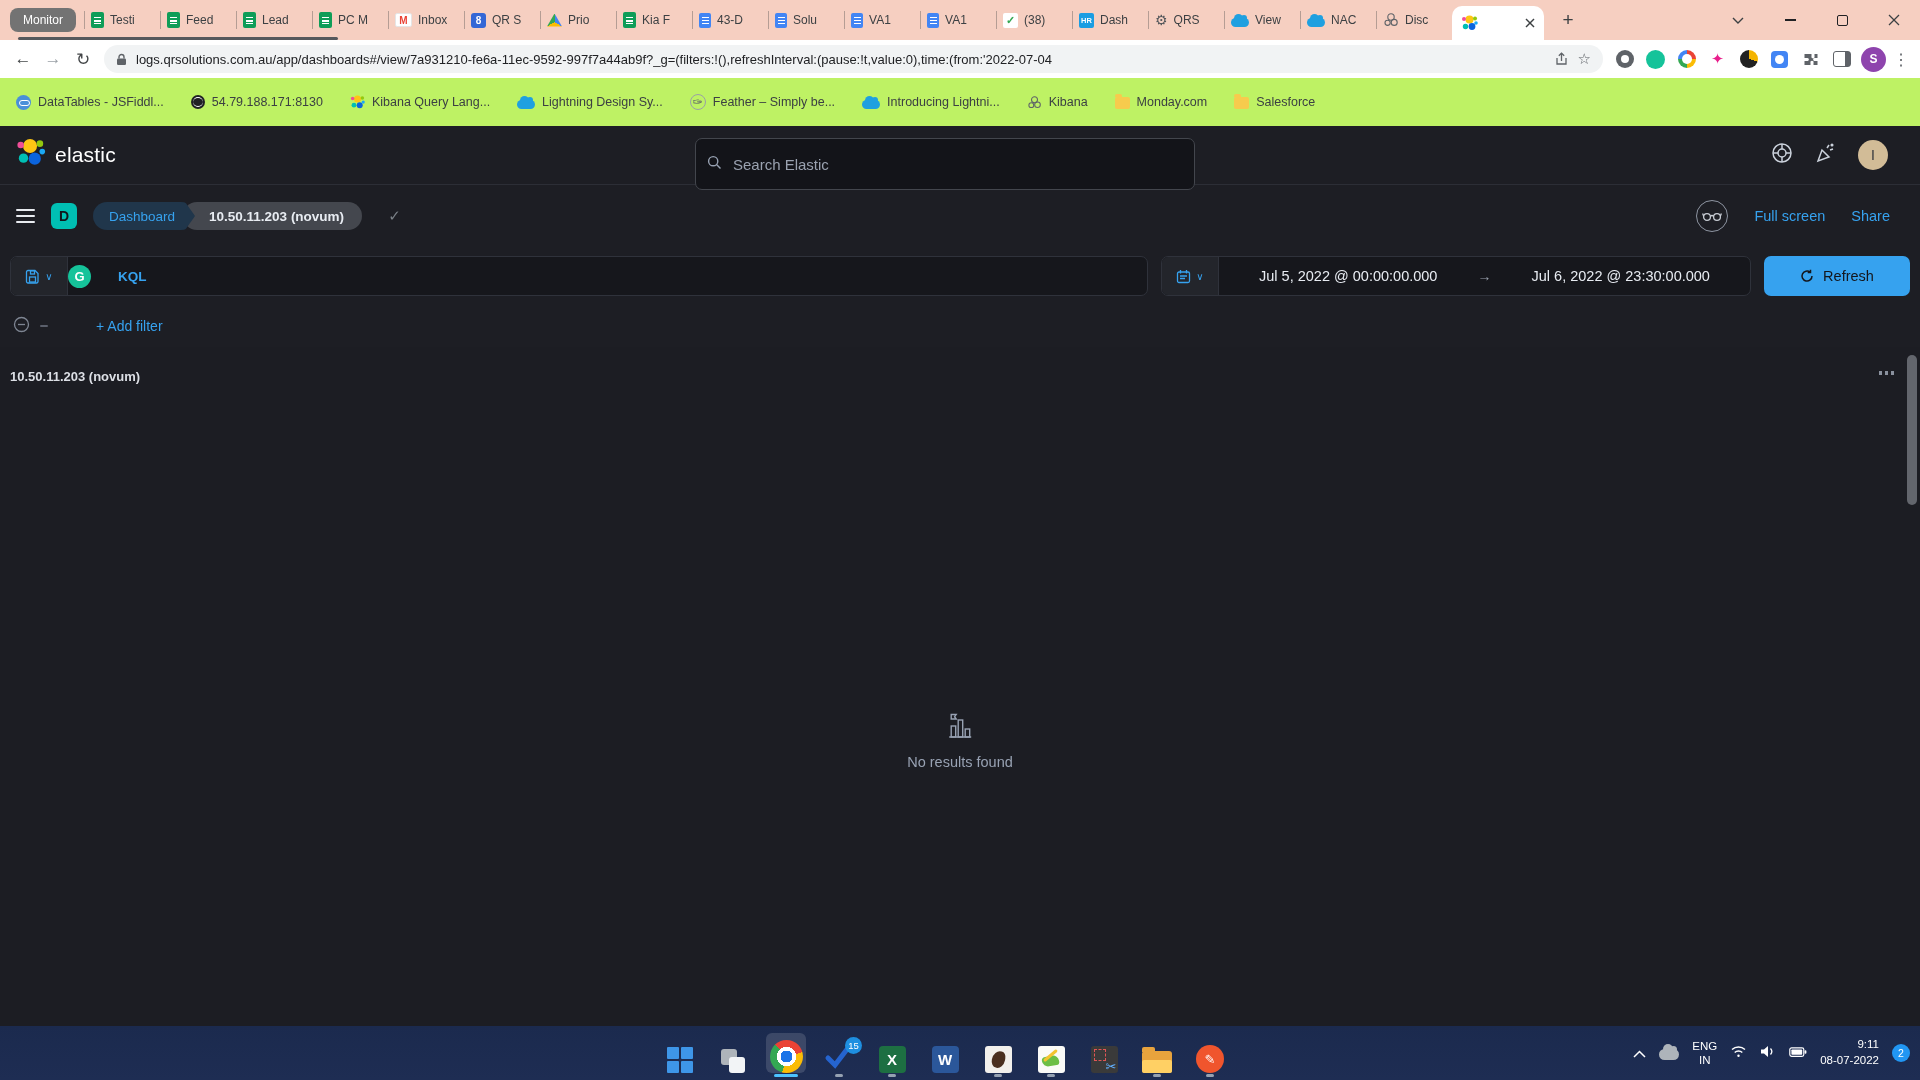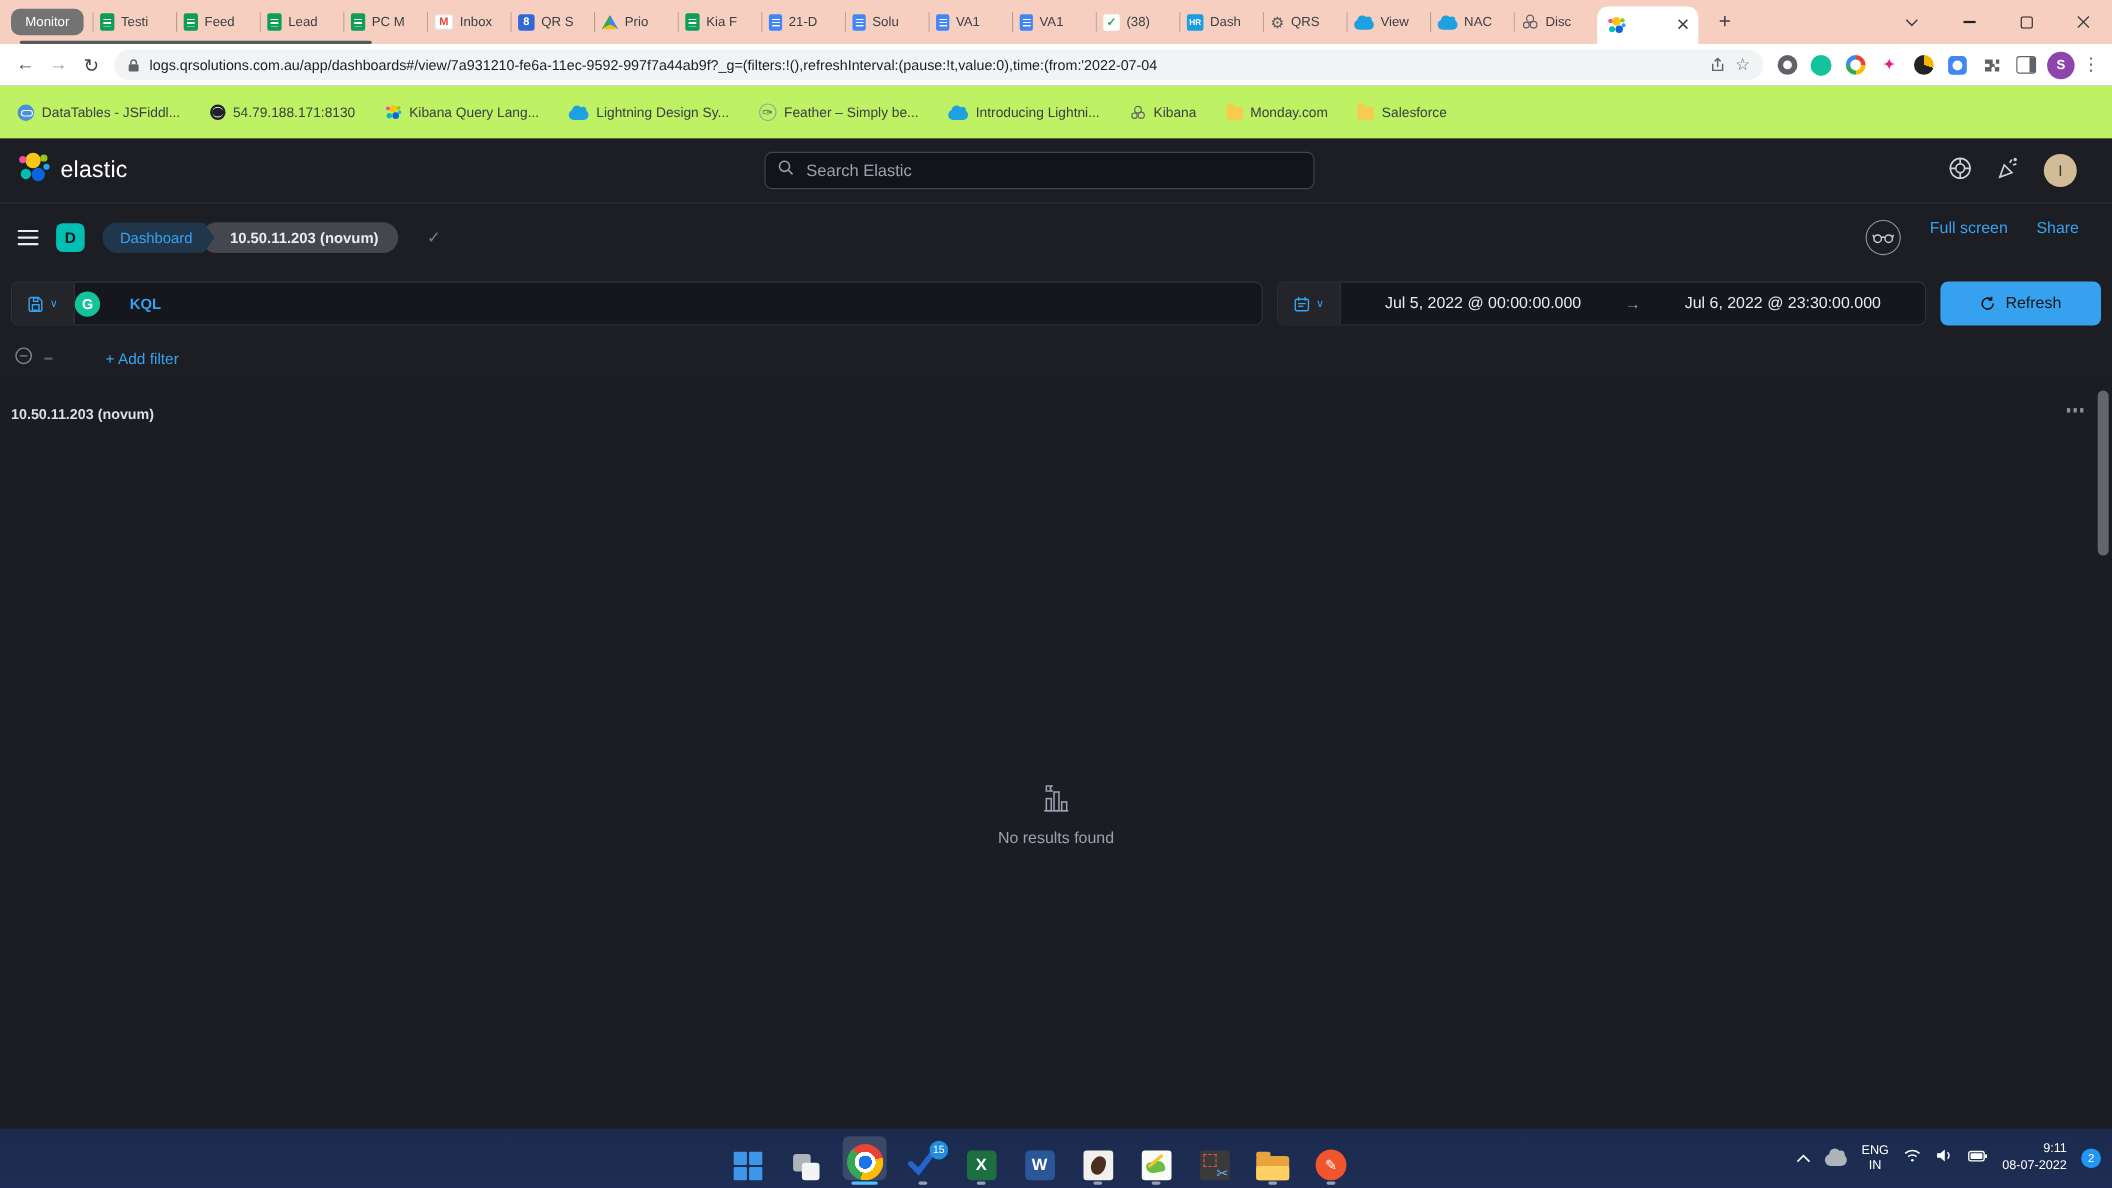--- a/index.html
+++ b/index.html
@@ -73,35 +73,35 @@
   
   .bookmarks{position:absolute;top:78px;left:0;right:0;height:48px;background:#bef264;display:flex;align-items:center;gap:27px;padding:0 16px;box-sizing:border-box;}
   .bm{display:flex;align-items:center;gap:7px;flex:0 0 auto;}
   .bm .lbl{font-size:12.5px;color:#3C4043;}
 
   
   .app{position:absolute;top:126px;left:0;right:0;bottom:54px;background:#1D1E24;display:flex;flex-direction:column;}
   .eui-header{height:58px;flex:0 0 auto;display:flex;align-items:center;padding:0 16px;border-bottom:1px solid #2C2E36;position:relative;}
   .brand{display:flex;align-items:center;gap:9px;}
   .brand-text{color:#FFFFFF;font-size:21px;letter-spacing:.2px;}
-  .global-search{position:absolute;left:695px;top:12px;width:500px;height:34px;border:1px solid #43464D;border-radius:7px;background:#131419;display:flex;align-items:center;gap:9px;padding:0 11px;box-sizing:border-box;}
+  .global-search{position:absolute;left:695px;top:12px;width:500px;height:52px;border:1px solid #43464D;border-radius:7px;background:#131419;display:flex;align-items:center;gap:9px;padding:0 11px;box-sizing:border-box;}
   .global-search input{flex:1;background:none;border:none;outline:none;color:#C6CBD4;font-size:15px;font-family:"Liberation Sans",sans-serif;}
   .global-search input::placeholder{color:#9AA2B0;}
   .header-right{margin-left:auto;display:flex;align-items:center;gap:20px;padding-right:16px;}
   .avatar-i{width:30px;height:30px;border-radius:50%;background:#D2BC97;color:#32363C;font-size:14px;display:flex;align-items:center;justify-content:center;}
 
   .nav-row{height:62px;flex:0 0 auto;display:flex;align-items:center;padding:0 16px;gap:16px;}
   .hamburger{display:flex;flex-direction:column;gap:3.5px;width:19px;}
   .hamburger span{height:2.4px;background:#E8EBF0;border-radius:1px;}
   .d-badge{width:26px;height:26px;border-radius:6px;background:#00BFB3;color:#11161C;font-weight:bold;font-size:14px;display:flex;align-items:center;justify-content:center;}
   .crumbs{display:flex;align-items:center;}
   .crumb-dash{height:28px;padding:0 20px 0 16px;background:#20364B;color:#36A2EF;font-size:13.5px;display:flex;align-items:center;border-radius:14px;clip-path:polygon(0 0,calc(100% - 10px) 0,100% 50%,calc(100% - 10px) 100%,0 100%);position:relative;z-index:2;}
   .crumb-cur{height:28px;margin-left:-12px;padding:0 18px 0 26px;background:#44474E;color:#E8ECF2;font-weight:bold;font-size:13.5px;display:flex;align-items:center;border-radius:14px;}
   .crumb-check{color:#7A8087;font-size:15px;margin-left:10px;}
-  .nav-right{margin-left:auto;display:flex;gap:26px;padding-right:14px;}
+  .nav-right{margin-left:auto;display:flex;align-items:center;gap:26px;padding-right:14px;}
   .glasses{width:30px;height:30px;border-radius:50%;border:1px solid #8E95A2;display:flex;align-items:center;justify-content:center;}
   .navlink{color:#36A2EF;font-size:14.5px;}
 
   .query-row{height:58px;flex:0 0 auto;display:flex;align-items:center;gap:13px;padding:0 10px;}
   .qbar{flex:1;height:40px;background:#16171C;border:1px solid #2F323B;border-radius:7px;display:flex;align-items:center;overflow:hidden;box-sizing:border-box;}
   .save-btn{width:56px;height:100%;background:#23252B;border-right:1px solid #2F323B;display:flex;align-items:center;justify-content:center;gap:5px;flex:0 0 auto;}
   .chev{color:#36A2EF;font-size:10px;}
   .qbar input{flex:1;background:none;border:none;outline:none;padding:0 14px;font-size:15px;color:#C6CBD4;font-family:"Liberation Sans",sans-serif;}
   .qbar input::placeholder{color:#868D9B;}
   .gram-badge{width:23px;height:23px;border-radius:50%;background:#15C39A;color:#fff;font-weight:bold;font-size:13px;display:flex;align-items:center;justify-content:center;margin-right:12px;flex:0 0 auto;}
@@ -201,21 +201,21 @@
     <div class="tab">
         <span class="ic i-drive"></span>
         <span class="lbl">Prio</span>
       </div>
     <div class="tab">
         <span class="ic i-sheets"></span>
         <span class="lbl">Kia F</span>
       </div>
     <div class="tab">
         <span class="ic i-docs"></span>
-        <span class="lbl">21-D</span>
+        <span class="lbl">43-D</span>
       </div>
     <div class="tab">
         <span class="ic i-docs"></span>
         <span class="lbl">Solu</span>
       </div>
     <div class="tab">
         <span class="ic i-docs"></span>
         <span class="lbl">VA1</span>
       </div>
     <div class="tab">

